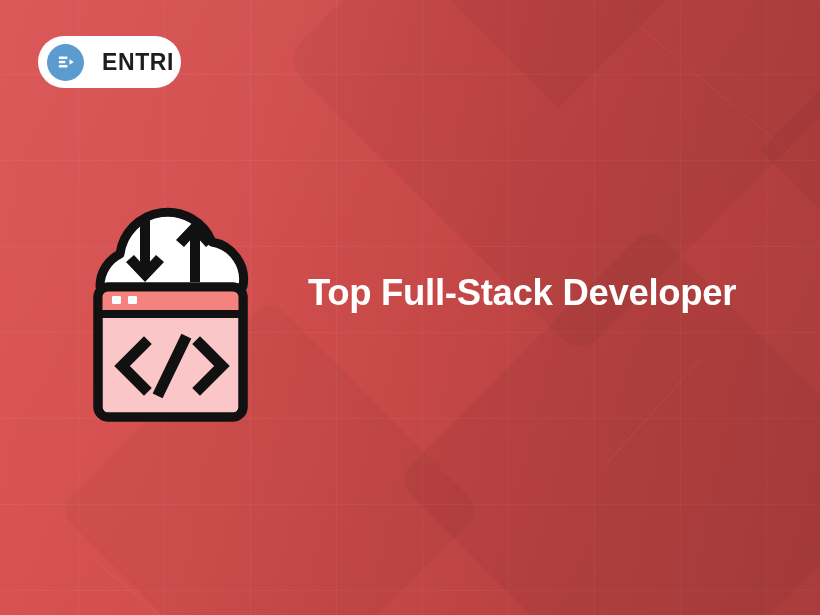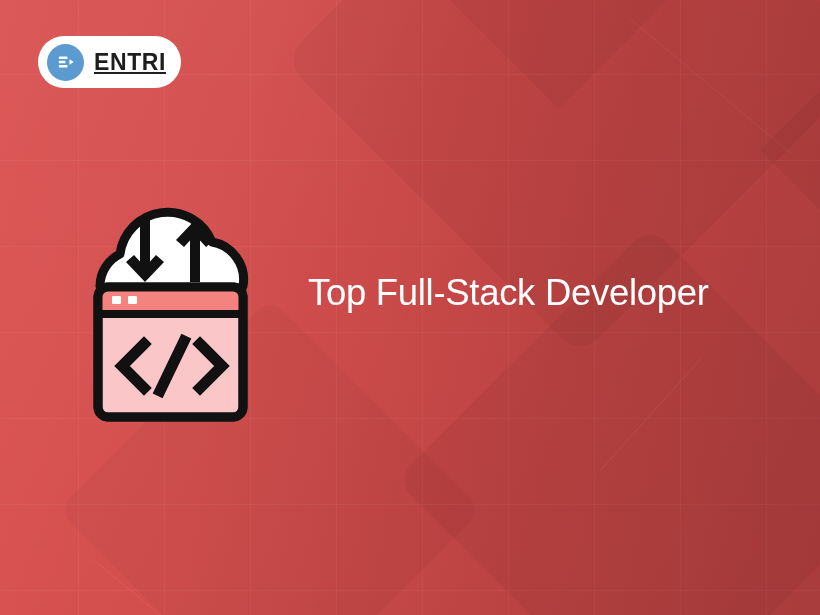--- a/index.html
+++ b/index.html
@@ -70,47 +70,46 @@
   }
   .logo-mark {
     width:37px; height:37px;
     border-radius:50%;
     background:#5b9bd0;
     display:flex; align-items:center; justify-content:center;
     flex:0 0 auto;
   }
   .logo-mark svg { display:block; }
   .logo-word {
-    margin-left:10px;
+    margin-left:18px;
     font-size:23px;
     font-weight:bold;
     letter-spacing:0.6px;
     color:#1e1e1e;
     line-height:1;
-    text-decoration:underline;
   }
 
   
   .illustration {
     position:absolute;
     left:48px; top:178px;
     width:252px; height:252px;
     z-index:5;
   }
   .illustration svg { display:block; width:100%; height:100%; }
 
   
   .headline {
     position:absolute;
     left:286px; top:262px;
     width:530px;
     z-index:6;
     color:#ffffff;
     font-size:36.5px;
-    font-weight:normal;
+    font-weight:bold;
     line-height:62px;
     letter-spacing:-0.3px;
     text-align:left;
   }
   .headline .l1 { display:block; padding-left:22px; }
   .headline .l2 { display:block; padding-left:0px; }
 </style>
 </head>
 <body>
 

